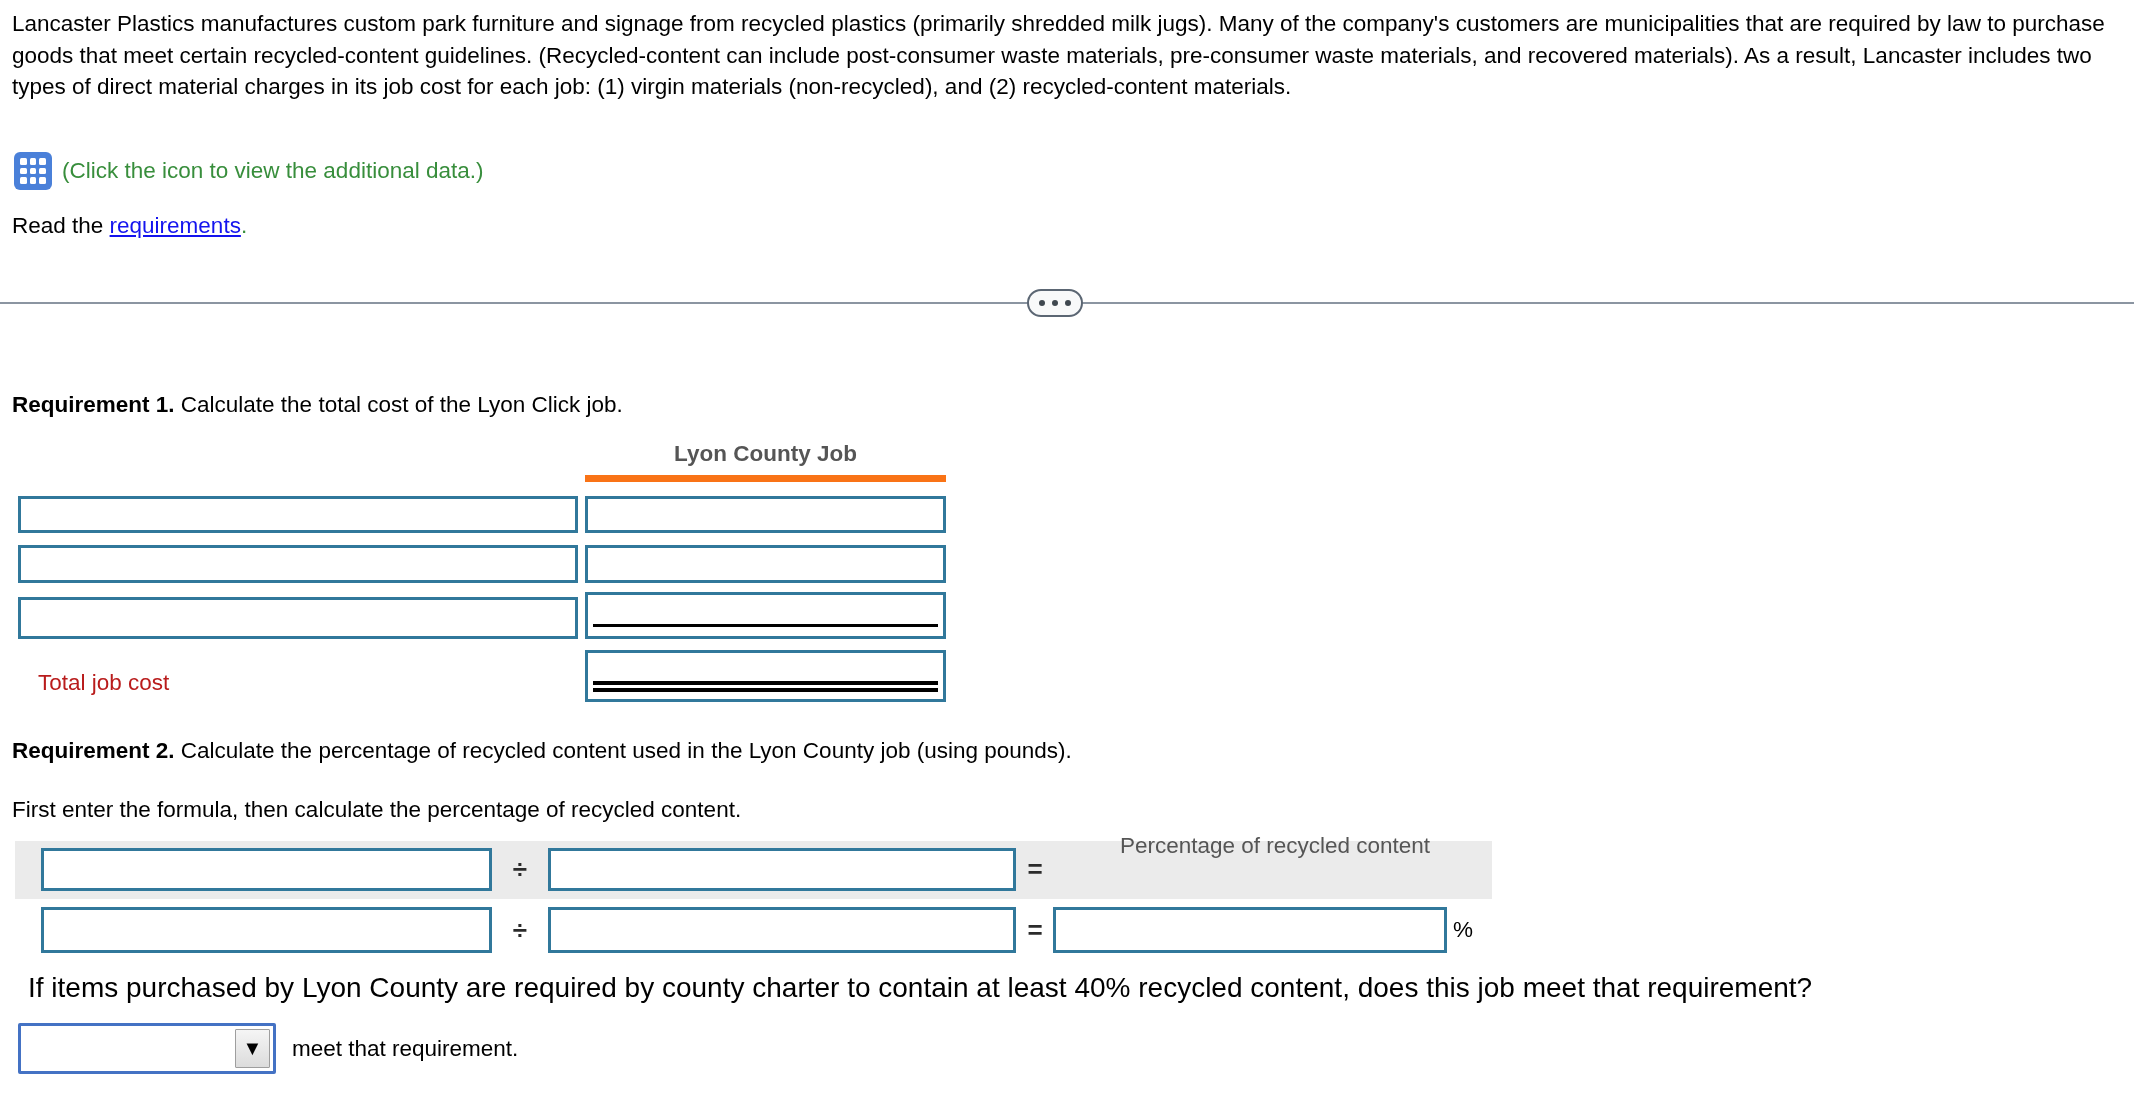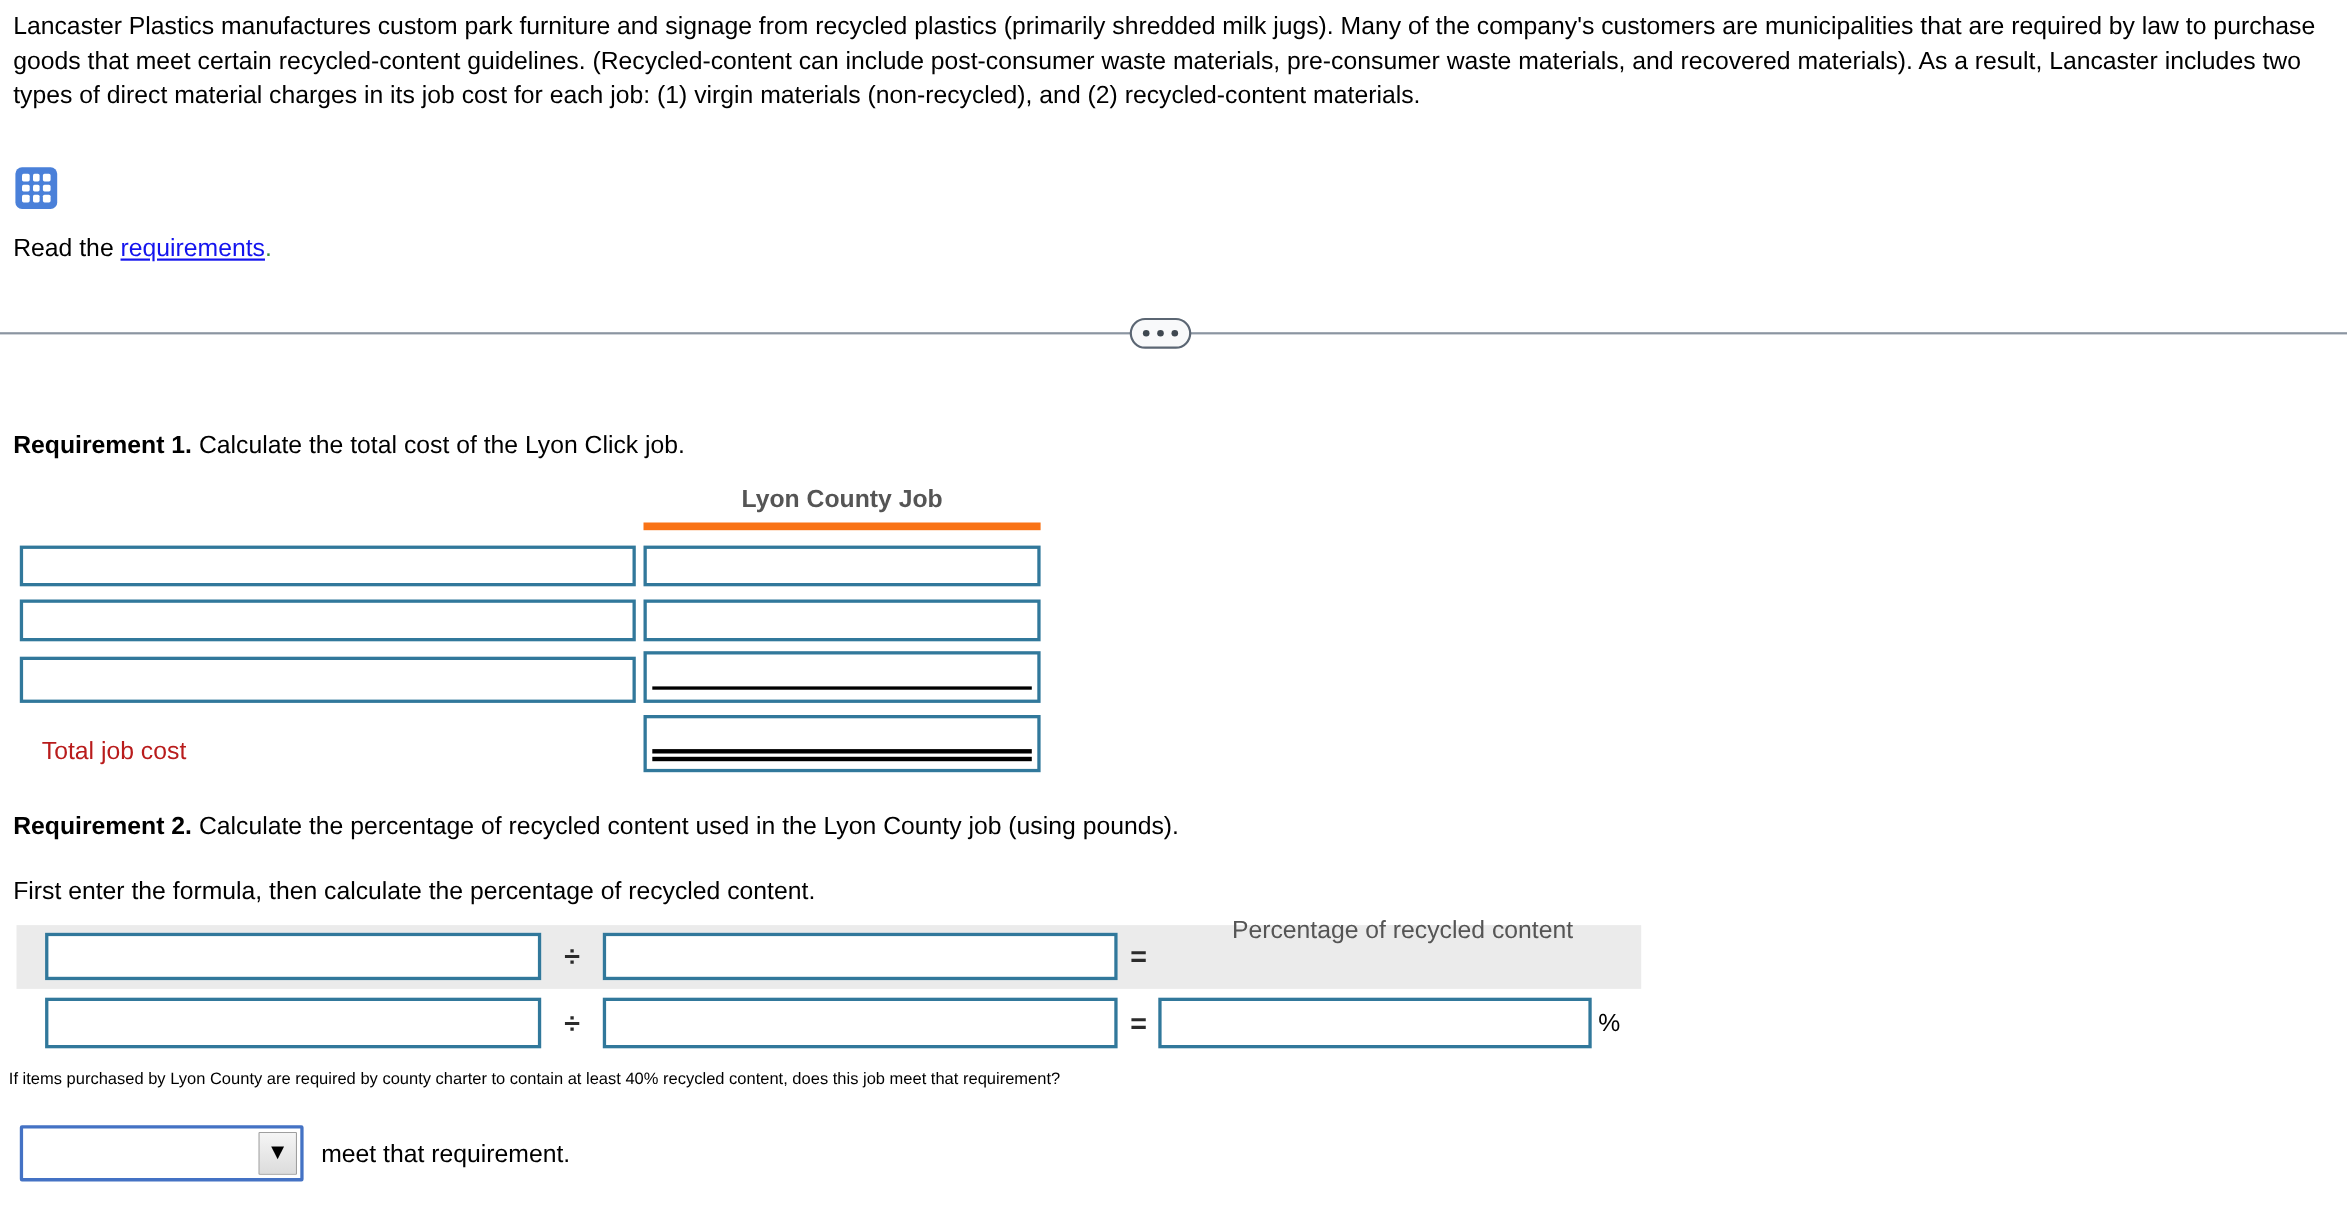--- a/index.html
+++ b/index.html
@@ -88,21 +88,21 @@
     display: flex; align-items: center; justify-content: center;
   }
   .f-label {
     left: 1060px; top: 824px; width: 430px; height: 43px;
     display: flex; align-items: center; justify-content: center;
     color: #555; font-size: 22.5px;
   }
   .pct { left: 1453px; top: 907px; height: 46px; display: flex; align-items: center; font-size: 22.5px; }
 
   
-  .question { top: 972px; left: 8px; font-size: 15px; }
+  .question { top: 972px; left: 28px; font-size: 28px; }
   .dropdown {
     left: 18px; top: 1023px; width: 258px; height: 51px;
     border: 3px solid #4472c4; border-radius: 2px; background: #fff; cursor: pointer;
   }
   .dd-value {
     position: absolute; left: 8px; top: 0; bottom: 0; right: 44px;
     display: flex; align-items: center; font-size: 21px; overflow: hidden;
   }
   .dd-btn {
     position: absolute; right: 3px; top: 3px; bottom: 3px; width: 35px;
@@ -125,20 +125,21 @@
       <i></i>
         <i></i>
         <i></i>
         <i></i>
         <i></i>
         <i></i>
         <i></i>
         <i></i>
         <i></i>
     </span>
+    <span class="icon-caption">(Click the icon to view the additional data.)</span>
   </div>
 
   <div class="abs read-row"><span>Read the </span><span class="link">requirements</span><span class="green-dot">.</span></div>
 
   <div class="abs divider-line"></div>
   <div class="abs ellipsis-pill">
     <i></i>
       <i></i>
       <i></i>
   </div>

